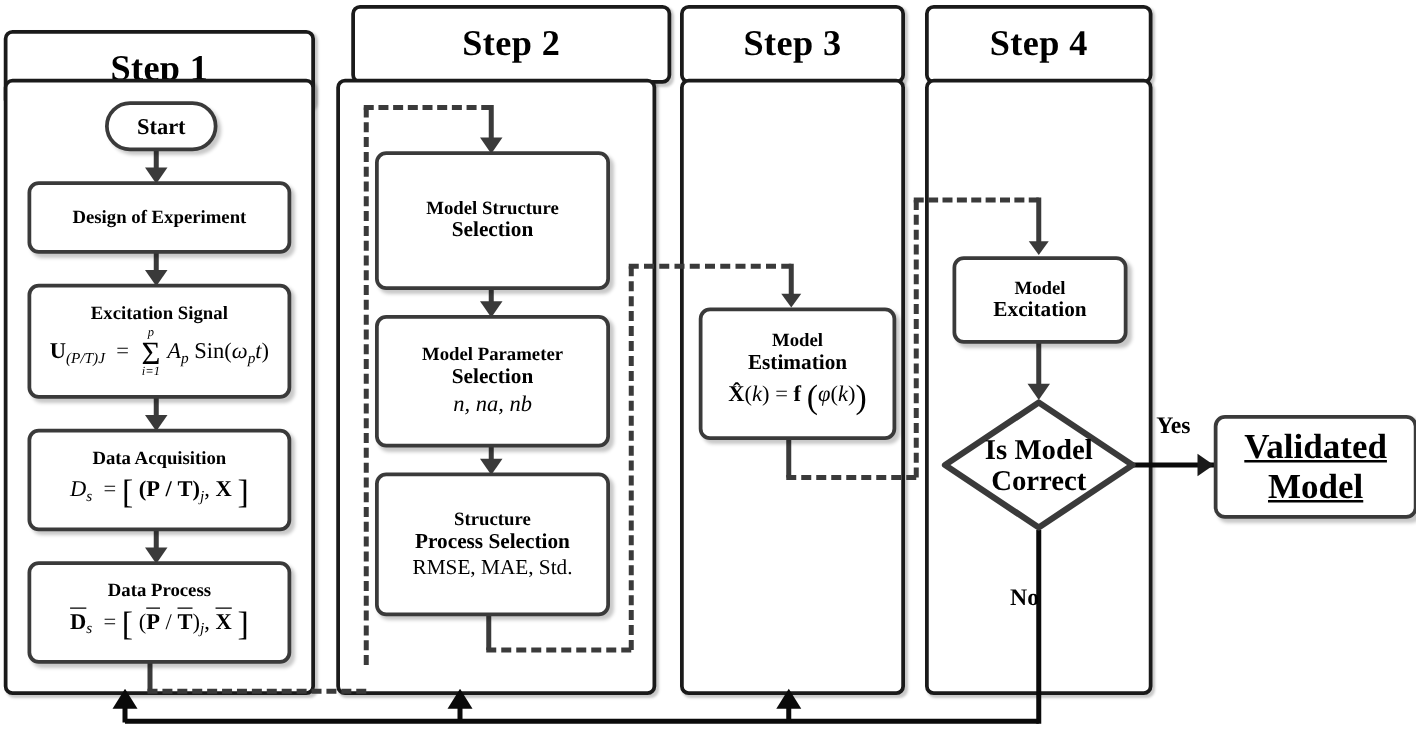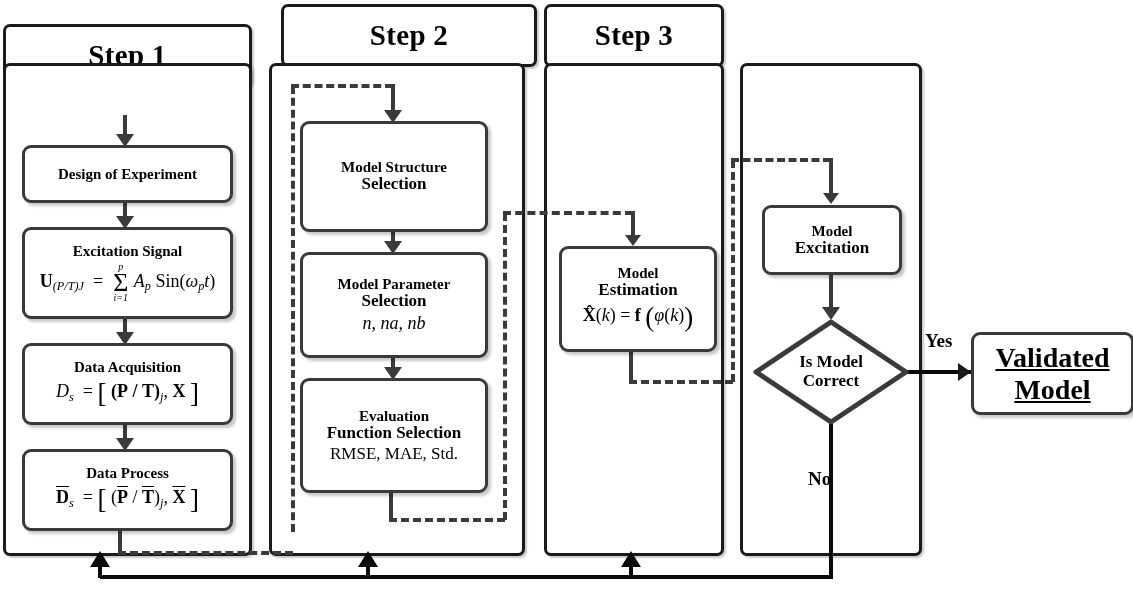--- a/index.html
+++ b/index.html
@@ -24,21 +24,21 @@
   .node .fr{font-size:17px;line-height:1.15;margin-top:1px;}
 
   .start{position:absolute;border:3px solid #3a3a3a;border-radius:26px;background:#fff;
          box-shadow:3px 3px 3px rgba(0,0,0,.22);
          display:flex;align-items:center;justify-content:center;font-weight:bold;font-size:18px;z-index:6;}
 
   
   .diamond{position:absolute;z-index:6;}
   .diamond .lbl{position:absolute;left:0;top:0;width:100%;height:100%;
         display:flex;flex-direction:column;align-items:center;justify-content:center;
-        font-weight:bold;font-size:17px;line-height:1.1;text-align:center;}
+        font-weight:bold;font-size:23px;line-height:1.1;text-align:center;}
 
   .bigbox{position:absolute;border:3px solid #3a3a3a;border-radius:9px;background:#fff;
         box-shadow:3px 3px 3px rgba(0,0,0,.22);
         display:flex;flex-direction:column;align-items:center;justify-content:center;
         text-align:center;font-weight:bold;font-size:28px;line-height:1.12;z-index:6;}
 
   
   .vline{position:absolute;background:#3a3a3a;width:4px;z-index:4;}
   .hline{position:absolute;background:#3a3a3a;height:4px;z-index:4;}
   .vline.blk,.hline.blk{background:#0a0a0a;}
@@ -74,26 +74,30 @@
 
   <div class="panel-head" style="left:3px;top:4px;width:243px;height:57px;margin-top:20px;">
     <span>Step 1</span>
   </div>
   <div class="panel-head" style="left:269px;top:4px;width:250px;height:57px;margin-left:12px;">
     <span>Step 2</span>
   </div>
   <div class="panel-head" style="left:544px;top:4px;width:174px;height:57px;">
     <span>Step 3</span>
   </div>
+  <div class="panel-head" style="left:740px;top:4px;width:176px;height:57px;">
+    <span>Step 4</span>
+  </div>
 
   <div class="panel" style="left:3px;top:63px;width:243px;height:487px;"></div>
   <div class="panel" style="left:269px;top:63px;width:250px;height:487px;"></div>
   <div class="panel" style="left:544px;top:63px;width:174px;height:487px;"></div>
   <div class="panel" style="left:740px;top:63px;width:176px;height:487px;"></div>
 
+  <div class="start" style="left:84px;top:81px;width:84px;height:34px;">Start</div>
 
   <div class="vline" style="left:123px;top:115px;height:22px;"></div>
   <div class="arrowdown" style="left:116px;top:134px;"></div>
 
   <div class="node" style="left:22px;top:145px;width:205px;height:52px;">
     <div class="t">Design of Experiment</div>
   </div>
 
   <div class="vline" style="left:123px;top:197px;height:22px;"></div>
   <div class="arrowdown" style="left:116px;top:216px;"></div>
@@ -154,22 +158,22 @@
   <div class="node" style="left:300px;top:252px;width:182px;height:100px;">
     <div class="t">Model Parameter</div>
     <div class="t2">Selection</div>
     <div class="f it">n, na, nb</div>
   </div>
 
   <div class="vline" style="left:391px;top:352px;height:18px;"></div>
   <div class="arrowdown" style="left:384px;top:367px;"></div>
 
   <div class="node" style="left:300px;top:378px;width:182px;height:109px;">
-    <div class="t">Evaluation</div>
-    <div class="t2">Function Selection</div>
+    <div class="t">Structure</div>
+    <div class="t2">Process Selection</div>
     <div class="fr">RMSE, MAE, Std.</div>
   </div>
 
   <div class="vline" style="left:389px;top:487px;height:33px;"></div>
   <div class="dh" style="left:389px;top:518px;width:116px;"></div>
   <div class="dv" style="left:503px;top:213px;height:307px;"></div>
   <div class="dh" style="left:503px;top:211px;width:130px;"></div>
 
   <div class="vline" style="left:631px;top:211px;height:26px;"></div>
   <div class="arrowdown small" style="left:625px;top:235px;"></div>

